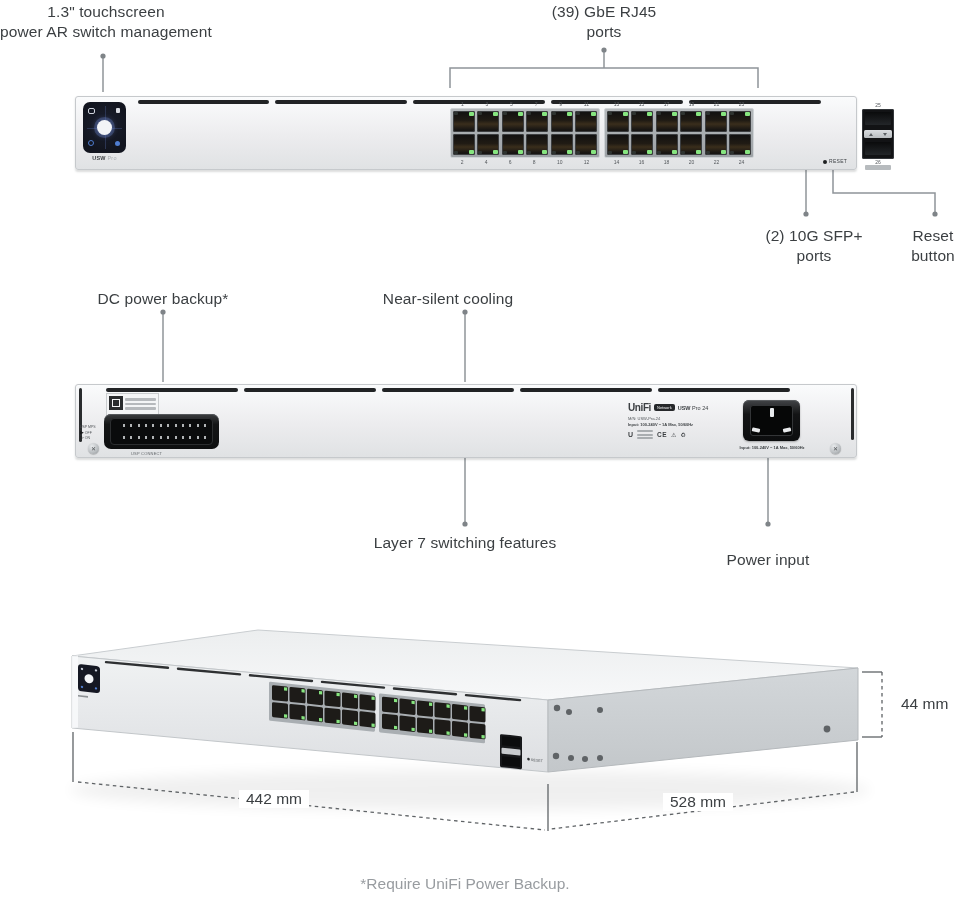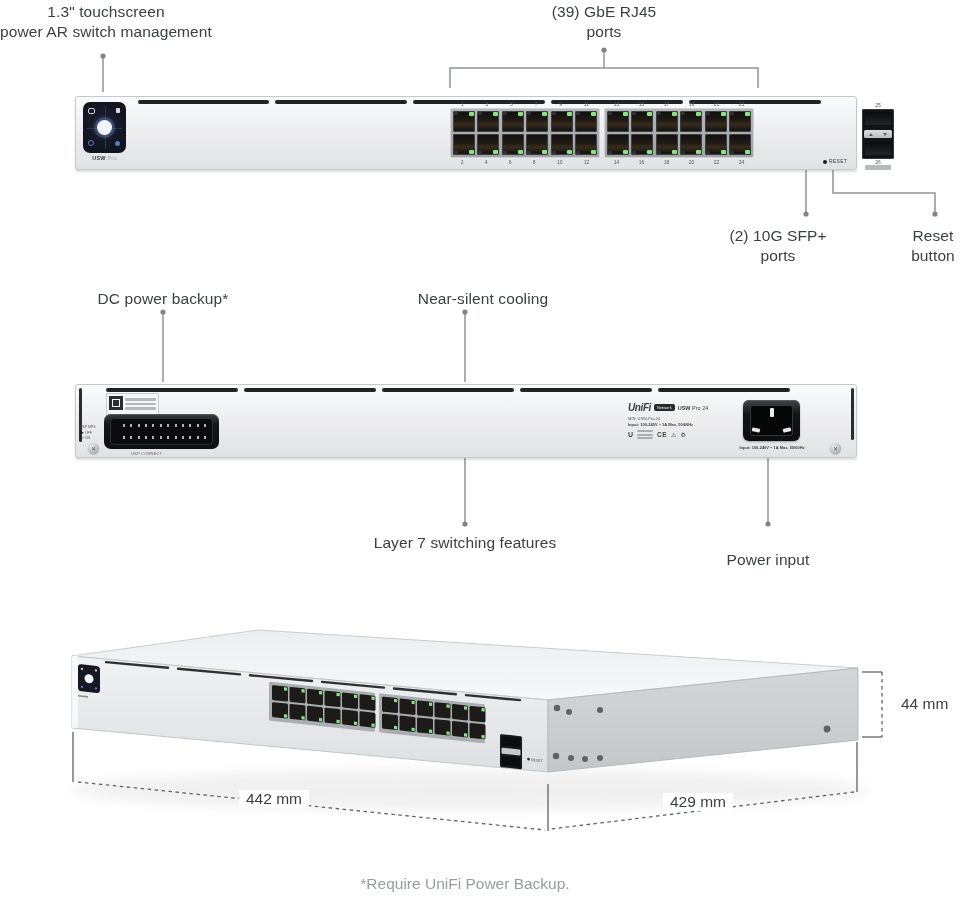--- a/index.html
+++ b/index.html
@@ -61,21 +61,21 @@
   .dcport .pins{position:absolute;left:16px;right:10px;top:6px;bottom:6px;display:grid;grid-template-columns:repeat(12,1fr);grid-template-rows:1fr 1fr;align-items:center;justify-items:center;}
   .dcport .pins i{width:2px;height:3px;background:#cfd2d5;opacity:.85;}
   .tinytxt{position:absolute;font-size:4px;color:#63676b;letter-spacing:.2px;}
   .screw{position:absolute;width:11px;height:11px;border-radius:50%;background:radial-gradient(circle at 35% 30%,#e8eaec,#b9bdc0 60%,#8f9396);
          box-shadow:0 .5px 1px rgba(0,0,0,.35);display:flex;align-items:center;justify-content:center;font-size:6px;color:#4e5255;}
   .uspmps{position:absolute;left:4px;top:40px;font-size:3.5px;color:#505458;line-height:4.5px;}
   .uspmps .arr{color:#17181a;font-size:5px;}
   
   .brand{position:absolute;left:552px;top:17px;width:150px;color:#45494d;}
   .brand .row1{display:flex;align-items:center;gap:3px;}
-  .unifi-logo{font-size:10px;font-weight:bold;font-style:italic;color:#3b3f42;letter-spacing:-.4px;}
+  .unifi-logo{font-size:10px;font-weight:bold;color:#3b3f42;letter-spacing:-.4px;}
   .net-badge{background:#26282a;color:#f0f1f2;font-size:4px;padding:1px 3px;border-radius:2px;line-height:5px;}
   .modelname{font-size:5.5px;color:#3b3f42;}
   .modelname b{font-weight:bold;}
   .brand .mn{font-size:4px;margin-top:3px;color:#55595d;}
   .brand .inp{font-size:4px;font-weight:bold;color:#3b3f42;margin-top:1px;}
   .certrow{display:flex;align-items:center;gap:4px;margin-top:3px;font-size:6px;color:#3b3f42;}
   .ulogo{font-weight:bold;font-size:7px;}
   .addr{display:flex;flex-direction:column;gap:1.5px;}
   .addr i{width:16px;height:2px;background:#a9adb0;border-radius:1px;}
   .ce{font-weight:bold;font-size:6.5px;letter-spacing:.5px;}
@@ -121,32 +121,32 @@
 </svg>
 
 <div class="callout" style="left:0;top:2px;width:212px">
   <div>1.3" touchscreen</div>
     <div>power AR switch management</div>
 </div>
 <div class="callout" style="left:514px;top:2px;width:180px">
   <div>(39) GbE RJ45</div>
     <div>ports</div>
 </div>
-<div class="callout" style="left:698px;top:226px;width:160px">
+<div class="callout" style="left:734px;top:226px;width:160px">
   <div>(2) 10G SFP+</div>
     <div>ports</div>
 </div>
 <div class="callout" style="left:873px;top:226px;width:120px">
   <div>Reset</div>
     <div>button</div>
 </div>
 <div class="callout" style="left:63px;top:289px;width:200px">
   <div>DC power backup*</div>
 </div>
-<div class="callout" style="left:383px;top:289px;width:200px">
+<div class="callout" style="left:348px;top:289px;width:200px">
   <div>Near-silent cooling</div>
 </div>
 <div class="callout" style="left:340px;top:533px;width:250px">
   <div>Layer 7 switching features</div>
 </div>
 <div class="callout" style="left:668px;top:550px;width:200px">
   <div>Power input</div>
 </div>
 
 <div class="panel" style="top:96px">
@@ -545,16 +545,16 @@
     <line x1="548" y1="184" x2="548" y2="231"></line>
     <line x1="857" y1="142" x2="857" y2="192"></line>
     <line x1="854" y1="192" x2="551" y2="229" stroke-dasharray="3.5,3.5"></line>
     <line x1="862" y1="72" x2="882" y2="72"></line>
     <line x1="882" y1="72" x2="882" y2="137" stroke-dasharray="3.5,3.5"></line>
     <line x1="862" y1="137" x2="882" y2="137"></line>
   </g>
 </svg>
 
 <div class="dim" style="left:239px;top:790px">442 mm</div>
-<div class="dim" style="left:663px;top:793px">429 mm</div>
+<div class="dim" style="left:663px;top:793px">528 mm</div>
 <div class="dim" style="left:901px;top:695px;padding:0">44 mm</div>
 
 <div class="foot">*Require UniFi Power Backup.</div>
 
 </body></html>

